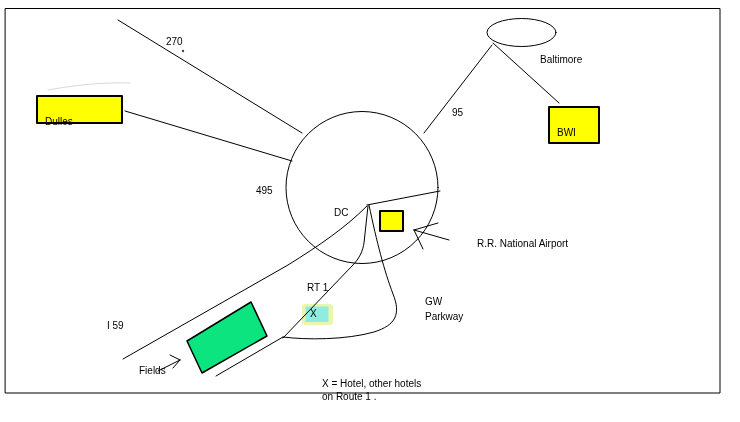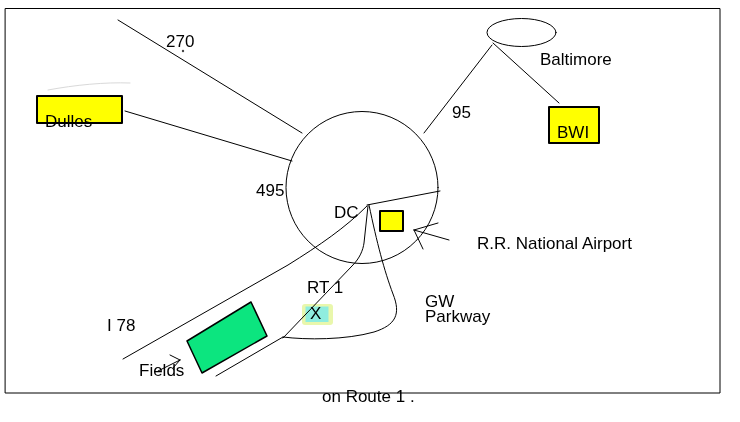--- a/index.html
+++ b/index.html
@@ -6,21 +6,21 @@
   .stage{
     position:relative;
     width:740px;height:422px;
     background:#ffffff;
     font-family:"Liberation Sans", sans-serif;
     overflow:hidden;
   }
   .stage svg{position:absolute;left:0;top:0;}
   .lbl{
     position:absolute;
-    font-size:17px;
+    font-size:10px;
     line-height:13px;
     color:#000;
     white-space:nowrap;
   }
 </style>
 </head>
 <body>
 
 <div class="stage">
 
@@ -81,17 +81,18 @@
   <div class="lbl" style="left:256px;top:184px;">495</div>
   <div class="lbl" style="left:334px;top:166px;margin-top:40px;">DC</div>
   <div class="lbl" style="left:452px;top:106px;text-align:center;">95</div>
   <div class="lbl" style="left:540px;top:53px;">Baltimore</div>
   <div class="lbl" style="left:557px;top:126px;">BWI</div>
   <div class="lbl" style="left:452px;top:237px;margin-left:25px;">R.R. National Airport</div>
   <div class="lbl" style="left:307px;top:281px;">RT 1</div>
   <div class="lbl" style="left:310px;top:307px;">X</div>
   <div class="lbl" style="left:425px;top:295px;">GW</div>
   <div class="lbl" style="left:425px;top:310px;">Parkway</div>
-  <div class="lbl" style="left:107px;top:319px;">I 78</div>
+  <div class="lbl" style="left:107px;top:319px;">I 59</div>
   <div class="lbl" style="left:139px;top:364px;text-align:right;">Fields</div>
+  <div class="lbl" style="left:322px;top:377px;">X = Hotel, other hotels</div>
   <div class="lbl" style="left:322px;top:390px;">on Route 1 .</div>
 
 </div>
 
 </body></html>

